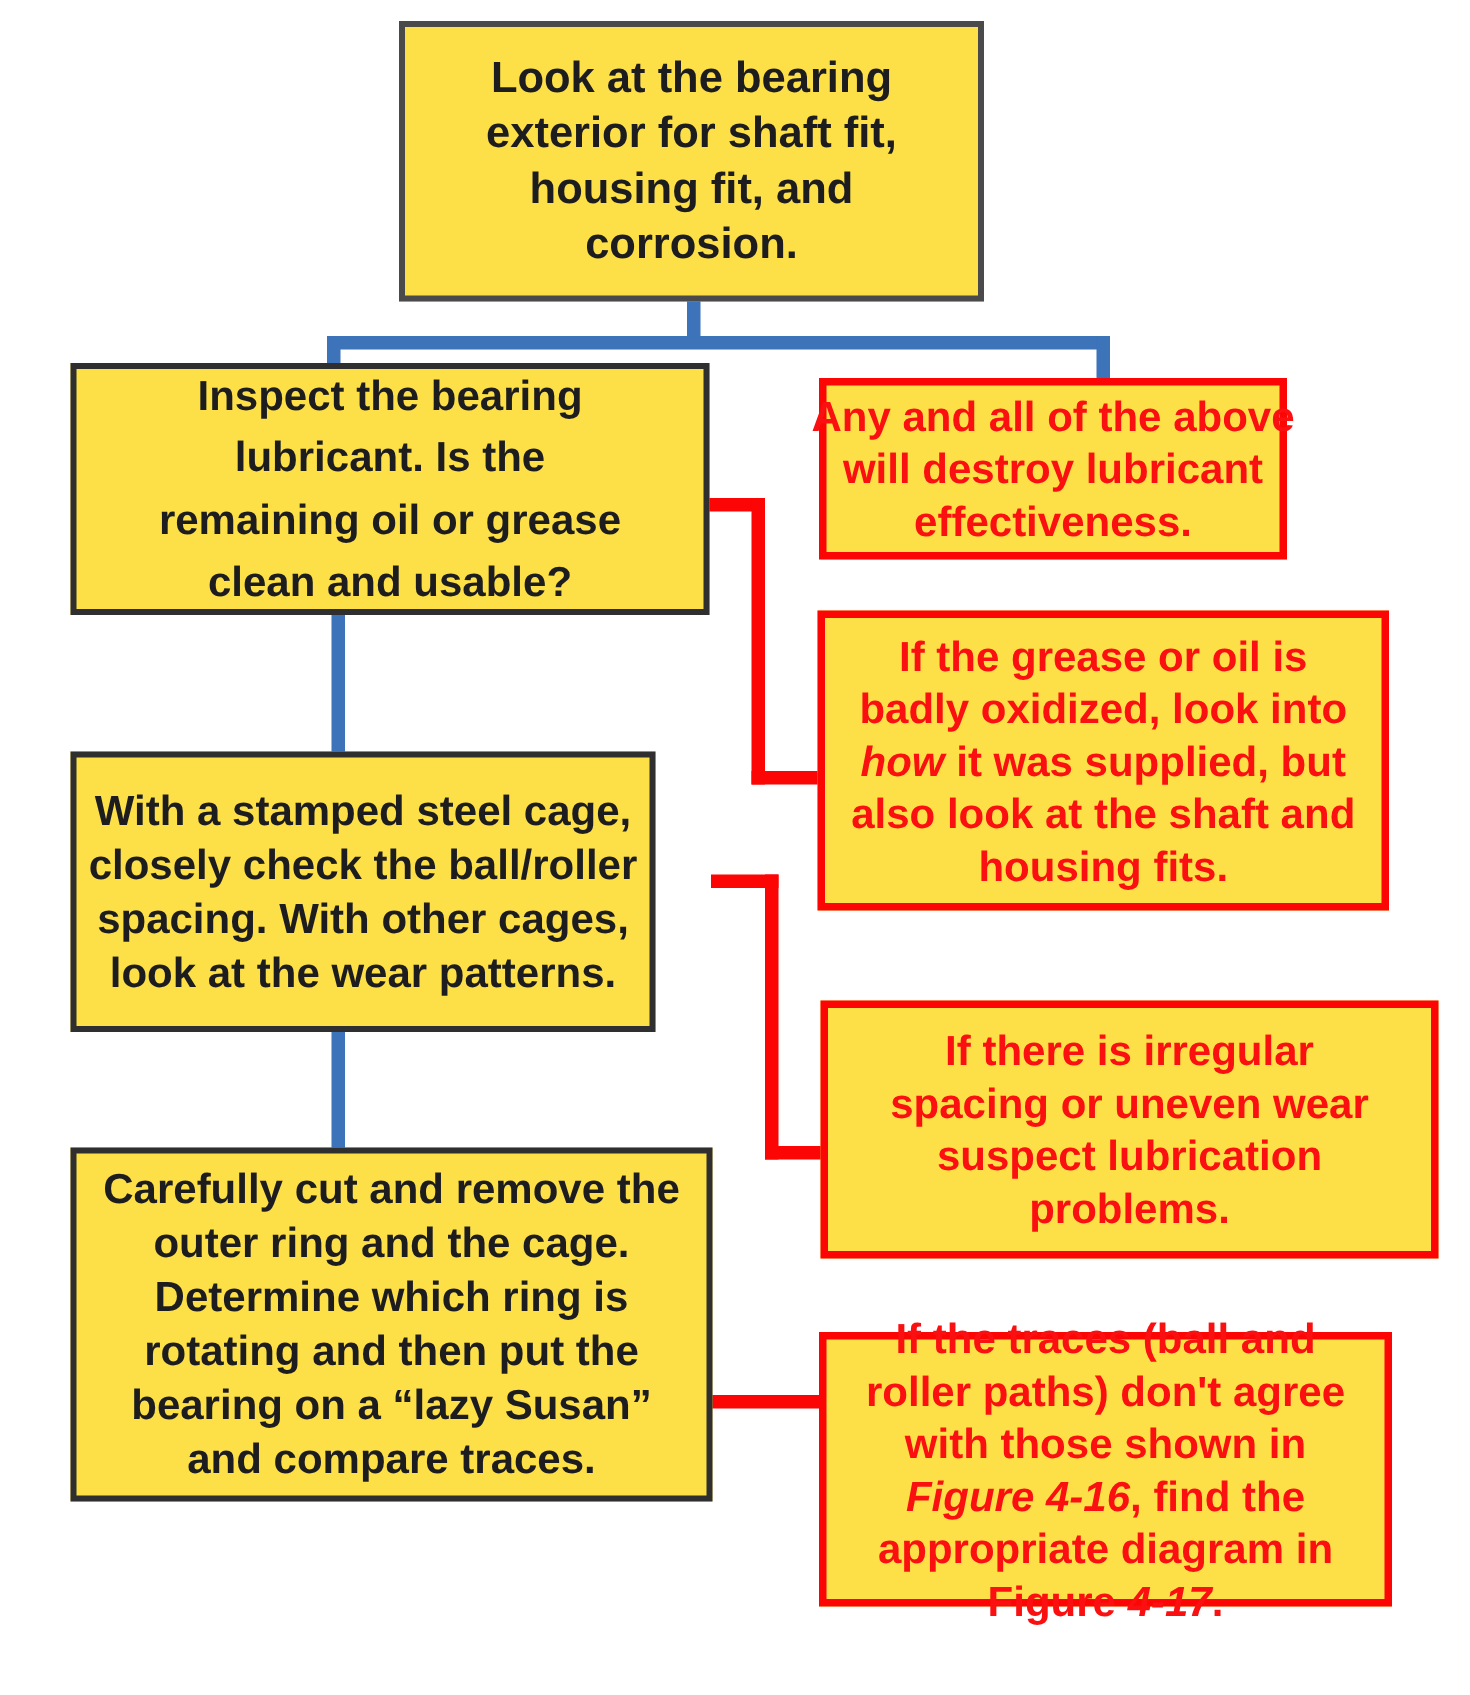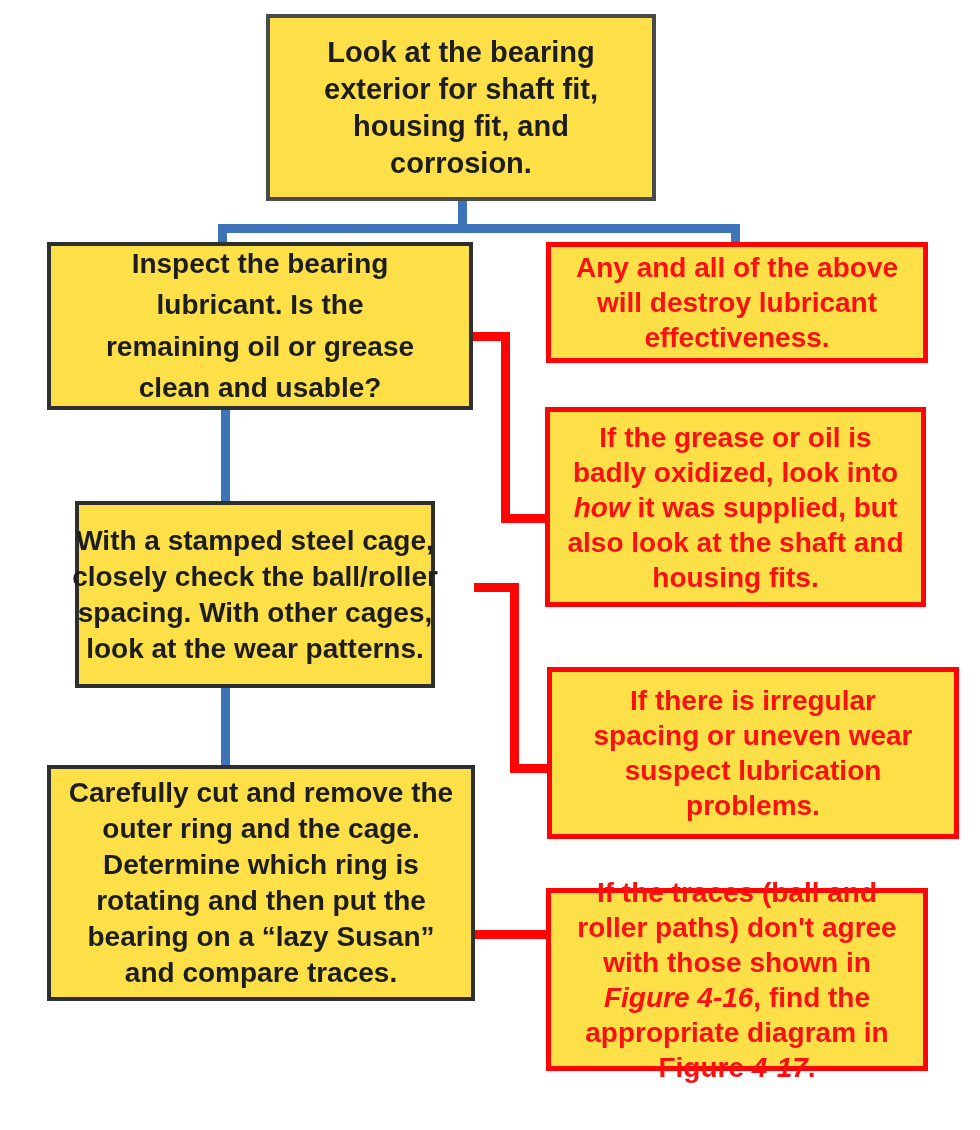--- a/index.html
+++ b/index.html
@@ -41,23 +41,23 @@
     font-size: 28px;
     line-height: 35px;
   }
   #top-box {
     border: 4px solid #4a4a4a;
     left: 266px; top: 14px; width: 390px; height: 187px;
     font-size: 29px;
     line-height: 37px;
   }
   #left-box-1 { left: 47px; top: 242px; width: 426px; height: 168px; justify-content: space-between; }
-  #left-box-2 { left: 47px; top: 501px; width: 360px; height: 187px; margin-left: 28px; }
+  #left-box-2 { left: 47px; top: 501px; width: 390px; height: 187px; }
   #left-box-3 { left: 47px; top: 765px; width: 428px; height: 236px; }
-  #red-box-1  { left: 546px; top: 242px; width: 382px; height: 121px; }
+  #red-box-1  { left: 546px; top: 252px; width: 312px; height: 121px; }
   #red-box-2  { left: 545px; top: 407px; width: 381px; height: 200px; }
   #red-box-3  { left: 547px; top: 667px; width: 412px; height: 172px; }
   #red-box-4  { left: 546px; top: 888px; width: 382px; height: 183px; }
   .conn {
     position: absolute;
   }
   .conn.blue { background: #3c73b9; }
   .conn.red  { background: #fb0505; }
   .it { font-style: italic; }
   .bi { font-style: italic; font-weight: bold; }

